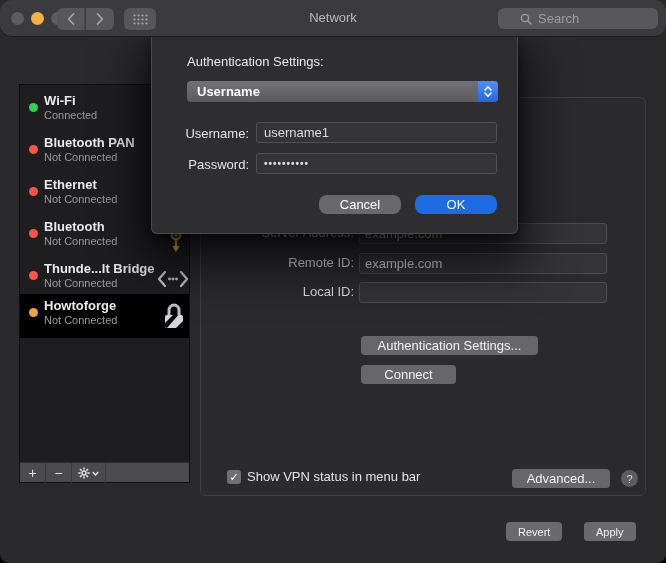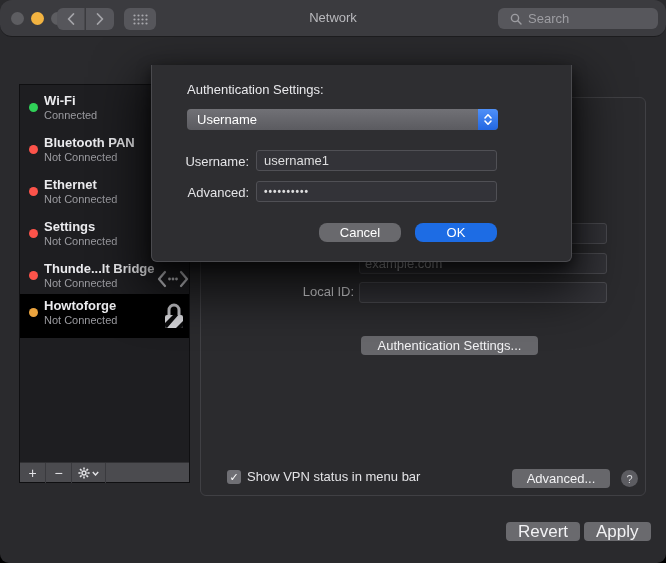--- a/index.html
+++ b/index.html
@@ -8,21 +8,21 @@
           border-radius:0 0 9px 9px;}
   
   #toolbar{position:absolute;left:0;top:0;width:666px;height:37px;background:#3b3b3f;
            border-bottom:1px solid #1c1c1e;z-index:30;border-radius:12px;}
   .tl{position:absolute;top:12px;width:13px;height:13px;border-radius:50%;}
   #title{position:absolute;left:0;top:10px;width:666px;text-align:center;
          font-size:13px;color:#b9b9bd;}
   .navbtn{position:absolute;top:8px;height:22px;background:#56565b;border:0;
           display:flex;align-items:center;justify-content:center;padding:0;cursor:default;}
   #search{position:absolute;left:498px;top:8px;width:160px;height:21px;background:#57575c;
-          border-radius:6px;display:flex;align-items:center;padding:0 12px;}
+          border-radius:6px;display:flex;align-items:center;padding:0 22px;}
   #search input{flex:1;background:transparent;border:0;outline:none;color:#dcdcdf;
                 font-size:13px;margin-left:4px;min-width:0;}
   #search input::placeholder{color:#9d9da2;}
   
   #sidebar{position:absolute;left:19px;top:84px;width:171px;height:399px;
            background:#1e1e21;border:1px solid #0f0f11;z-index:5;}
   .side-row{position:absolute;left:0;width:169px;height:42px;}
   .side-row.selected{background:#000000;height:44px;}
   .dot{position:absolute;left:9px;top:13px;width:9px;height:9px;border-radius:50%;}
   .side-name{position:absolute;left:24px;top:3px;font-size:13px;font-weight:700;color:#ebebee;white-space:nowrap;}
@@ -43,28 +43,28 @@
            color:#f2f2f4;font-size:13px;padding:0 8px;cursor:default;}
   #checkbox{position:absolute;left:26px;top:372px;width:14px;height:14px;background:#6f6f74;
             border-radius:3px;color:#fff;font-size:11px;line-height:14px;text-align:center;}
   #checkbox:not(.checked){color:transparent;}
   #vpn-label{position:absolute;left:46px;top:371px;font-size:13px;color:#e3e3e6;}
   #helpbtn{position:absolute;left:420px;top:372px;width:17px;height:17px;border-radius:50%;
            background:#5c5c61;border:0;color:#d8d8db;font-size:11px;line-height:16px;
            text-align:center;padding:0;}
   
   .footbtn{position:absolute;top:522px;height:19px;background:#6a6a6e;border:0;border-radius:4px;
-           color:#f2f2f4;font-size:17px;padding:0 12px;z-index:2;}
-  
-  #sheet{position:absolute;left:151px;top:37px;width:421px;height:197px;background:#2e2e31;
+           color:#f2f2f4;font-size:11px;padding:0 12px;z-index:2;}
+  
+  #sheet{position:absolute;left:151px;top:37px;width:367px;height:197px;background:#2e2e31;
          border:1px solid #4a4a4e;border-top:0;border-radius:0 0 6px 6px;z-index:20;
-         box-shadow:0 22px 48px 10px rgba(0,0,0,.68),0 5px 14px rgba(0,0,0,.55);margin-top:28px;}
+         box-shadow:0 22px 48px 10px rgba(0,0,0,.68),0 5px 14px rgba(0,0,0,.55);}
   #sheet-title{position:absolute;left:35px;top:17px;font-size:13px;color:#e9e9ec;}
   #popup{position:absolute;left:35px;top:44px;width:311px;height:21px;border-radius:4px;
-         background:linear-gradient(#717176,#5b5b60);display:flex;align-items:center;cursor:default;}
+         background:linear-gradient(#717176,#5b5b60);display:flex;align-items:center;cursor:default;font-weight:bold;}
   #popup .pv{flex:1;font-size:13px;color:#fff;padding-left:10px;text-align:left;}
   #popup .pchev{width:20px;height:21px;border-radius:0 4px 4px 0;
                 background:linear-gradient(#4f90f8,#2267e2);display:flex;align-items:center;
                 justify-content:center;}
   .dlabel{position:absolute;left:0;width:97px;text-align:right;font-size:13px;color:#e4e4e7;}
   .dfield{position:absolute;left:104px;width:241px;height:21px;background:#333338;
           border:1px solid #505055;border-radius:3px;color:#dededf;font-size:13px;
           padding:0 7px;outline:none;}
   .dfield.pw{font-size:10px;letter-spacing:1px;font-weight:700;}
   .sheetbtn{position:absolute;top:158px;width:82px;height:19px;border:0;border-radius:8px;
@@ -73,25 +73,27 @@
   #ok-btn{left:263px;background:#1d6ce4;}
 </style>
 </head>
 <body>
 
 <div id="window">
 
   <div id="groupbox">
     <span class="flabel" style="top:127px">Server Address:</span>
     <input class="tfield" style="left: 158px; top: 125px; width: 248px;" value="example.com">
+    <span class="flabel" style="top:157px">Remote ID:</span>
     <input class="tfield" style="left: 158px; top: 155px; width: 248px;" value="example.com">
     <span class="flabel" style="top:186px">Local ID:</span>
     <input class="tfield" style="left: 158px; top: 184px; width: 248px;" value="">
 
     <button class="pushbtn" style="left:160px;top:238px;width:177px">Authentication Settings...</button>
+    <button class="pushbtn" style="left:160px;top:267px;width:95px">Connect</button>
 
     <div id="checkbox" class="checked">✓</div>
     <span id="vpn-label">Show VPN status in menu bar</span>
     <button class="pushbtn" style="left:311px;top:371px;width:98px">Advanced...</button>
     <button id="helpbtn">?</button>
   </div>
 
   <div id="sidebar">
     <div class="side-row" style="top:5px">
       <span class="dot" style="background: rgb(48, 209, 88);"></span>
@@ -103,21 +105,21 @@
       <span class="side-name">Bluetooth PAN</span>
       <span class="side-status">Not Connected</span>
     </div>
     <div class="side-row" style="top:89px">
       <span class="dot" style="background: rgb(252, 83, 74);"></span>
       <span class="side-name">Ethernet</span>
       <span class="side-status">Not Connected</span>
     </div>
     <div class="side-row" style="top:131px">
       <span class="dot" style="background: rgb(252, 83, 74);"></span>
-      <span class="side-name">Settings</span>
+      <span class="side-name">Bluetooth</span>
       <span class="side-status">Not Connected</span>
       <svg class="side-icon" style="left:144px;top:6px" width="24" height="32" viewBox="0 0 24 32">
         <g stroke="#e8b93e" stroke-width="2.4" fill="none">
           <circle cx="12" cy="13" r="4.2"></circle>
           <line x1="9" y1="9.5" x2="5" y2="4"></line>
           <line x1="15" y1="9.5" x2="19" y2="4"></line>
           <line x1="12" y1="17.5" x2="12" y2="24"></line>
         </g>
         <circle cx="12" cy="13" r="1.6" fill="#e8b93e"></circle>
         <circle cx="5" cy="3.2" r="1.7" fill="#e8b93e"></circle>
@@ -190,21 +192,21 @@
       <span class="pv">Username</span>
       <span class="pchev">
         <svg width="10" height="13" viewBox="0 0 10 13">
           <polyline points="2,5 5,1.8 8,5" fill="none" stroke="#fff" stroke-width="1.6" stroke-linecap="round" stroke-linejoin="round"></polyline>
           <polyline points="2,8 5,11.2 8,8" fill="none" stroke="#fff" stroke-width="1.6" stroke-linecap="round" stroke-linejoin="round"></polyline>
         </svg>
       </span>
     </div>
     <span class="dlabel" style="top:89px">Username:</span>
     <input class="dfield" style="top: 85px;" value="username1">
-    <span class="dlabel" style="top:120px">Advanced:</span>
+    <span class="dlabel" style="top:120px">Password:</span>
     <input class="dfield pw" style="top: 116px;" value="••••••••••">
     <button class="sheetbtn" id="cancel-btn">Cancel</button>
     <button class="sheetbtn" id="ok-btn">OK</button>
   </div>
 
   <div id="toolbar">
     <span class="tl" style="left:11px;background:#5d5d61"></span>
     <span class="tl" style="left:31px;background:#f2b341"></span>
     <span class="tl" style="left:51px;background:#5d5d61"></span>
     <button class="navbtn" style="left:57px;width:28px;border-radius:6px 0 0 6px;border-right:1px solid #48484c">

